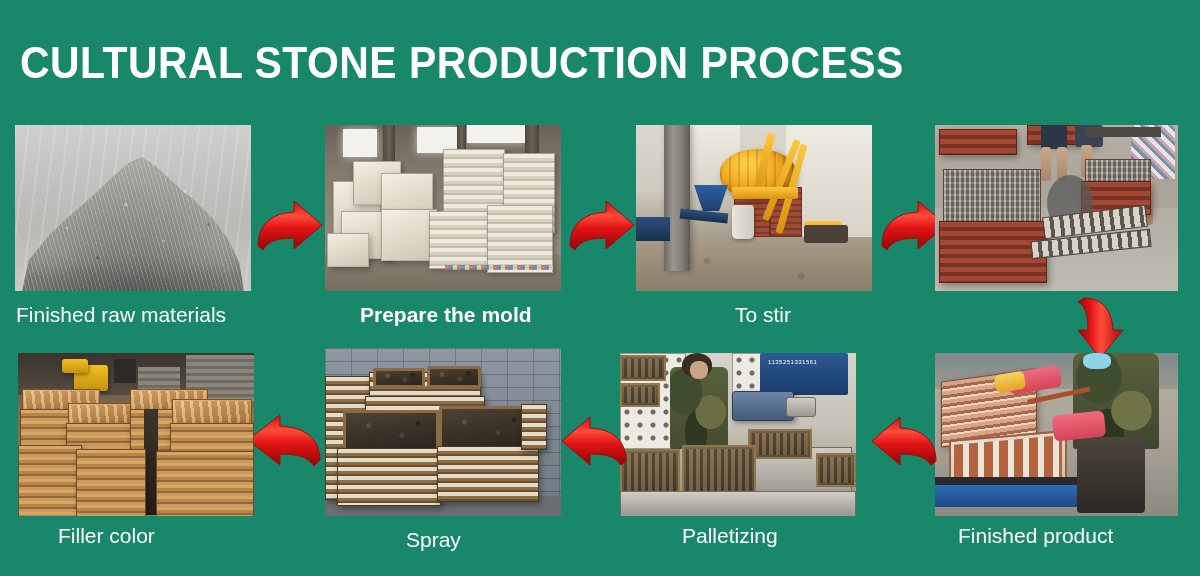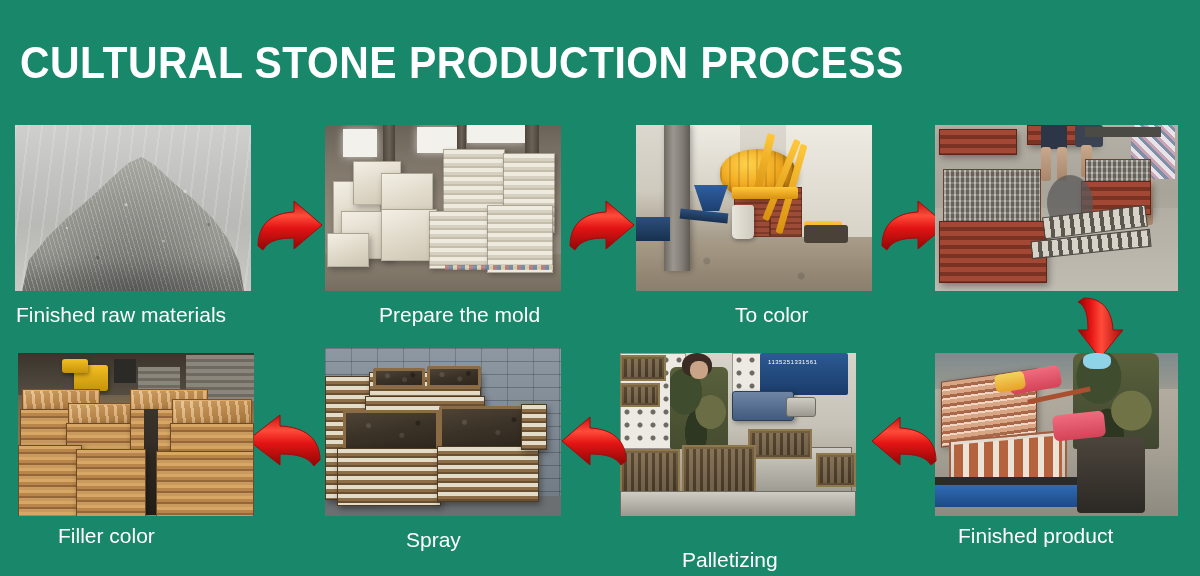--- a/index.html
+++ b/index.html
@@ -284,21 +284,21 @@
         <div class="block" style="left:28px;top:36px;width:48px;height:44px;"></div>
         <div class="block" style="left:56px;top:48px;width:52px;height:52px;"></div>
         <div class="block" style="left:16px;top:86px;width:52px;height:48px;"></div>
         <div class="block" style="left:56px;top:84px;width:56px;height:52px;"></div>
         <div class="stack" style="left:104px;top:86px;width:64px;height:58px;"></div>
         <div class="stack" style="left:162px;top:80px;width:66px;height:68px;"></div>
         <div class="block" style="left:2px;top:108px;width:42px;height:34px;"></div>
         <div class="mat" style="left:120px;top:140px;width:108px;"></div>
       </div>
     </div>
-    <div class="caption" style="left:379px;top:303px;">Prepare the mold</div>
+    <div class="caption" style="left:360px;top:303px;font-weight:bold;">Prepare the mold</div>
   </div>
 
   <div class="arrow" style="left:568px;top:198px;width:68px;height:62px;">
     <svg width="68" height="62" viewBox="0 0 68 62">
       <defs>
         <linearGradient id="gR2" x1="0" y1="0" x2="0" y2="1">
           <stop offset="0%" stop-color="#c4100f"></stop>
           <stop offset="30%" stop-color="#ff4b3a"></stop>
           <stop offset="55%" stop-color="#e31414"></stop>
           <stop offset="100%" stop-color="#8e0606"></stop>
@@ -323,21 +323,21 @@
         <div class="ybar" style="left:142px;top:12px;width:7px;height:86px;transform:rotate(22deg);"></div>
         <div class="ybar" style="left:96px;top:62px;width:66px;height:12px;"></div>
         <div class="hopper" style="left:58px;top:60px;width:34px;height:26px;"></div>
         <div class="belt" style="left:44px;top:86px;width:48px;height:10px;transform:rotate(6deg);"></div>
         <div class="belt" style="left:0px;top:92px;width:34px;height:24px;"></div>
         <div class="bucket" style="left:96px;top:80px;width:22px;height:34px;"></div>
         <div class="ybar" style="left:168px;top:96px;width:38px;height:14px;border-radius:3px;"></div>
         <div style="position:absolute;left:168px;top:100px;width:44px;height:18px;background:#4a4238;border-radius:3px;"></div>
       </div>
     </div>
-    <div class="caption" style="left:735px;top:303px;">To color</div>
+    <div class="caption" style="left:735px;top:303px;">To stir</div>
   </div>
 
   <div class="arrow" style="left:880px;top:198px;width:68px;height:62px;">
     <svg width="68" height="62" viewBox="0 0 68 62">
       <defs>
         <linearGradient id="gR3" x1="0" y1="0" x2="0" y2="1">
           <stop offset="0%" stop-color="#c4100f"></stop>
           <stop offset="30%" stop-color="#ff4b3a"></stop>
           <stop offset="55%" stop-color="#e31414"></stop>
           <stop offset="100%" stop-color="#8e0606"></stop>
@@ -436,21 +436,21 @@
         <div class="machine" style="left:112px;top:38px;width:62px;height:30px;"></div>
         <div class="steel" style="left:166px;top:44px;width:30px;height:20px;border-radius:3px;"></div>
         <div class="steel" style="left:96px;top:94px;width:136px;height:48px;"></div>
         <div class="woodtray" style="left:128px;top:76px;width:64px;height:30px;"></div>
         <div class="woodtray" style="left:62px;top:92px;width:74px;height:50px;"></div>
         <div class="woodtray" style="left:0px;top:96px;width:60px;height:46px;"></div>
         <div class="steel" style="left:0px;top:138px;width:236px;height:26px;"></div>
         <div class="woodtray" style="left:196px;top:100px;width:40px;height:34px;"></div>
       </div>
     </div>
-    <div class="caption" style="left:682px;top:524px;margin-top:24px;">Palletizing</div>
+    <div class="caption" style="left:682px;top:524px;">Palletizing</div>
   </div>
 
   <div class="arrow" style="left:560px;top:415px;width:68px;height:60px;">
     <svg width="68" height="60" viewBox="0 0 68 60">
       <defs>
         <linearGradient id="gL6" x1="0" y1="0" x2="0" y2="1">
           <stop offset="0%" stop-color="#c4100f"></stop>
           <stop offset="30%" stop-color="#ff4b3a"></stop>
           <stop offset="55%" stop-color="#e31414"></stop>
           <stop offset="100%" stop-color="#8e0606"></stop>

